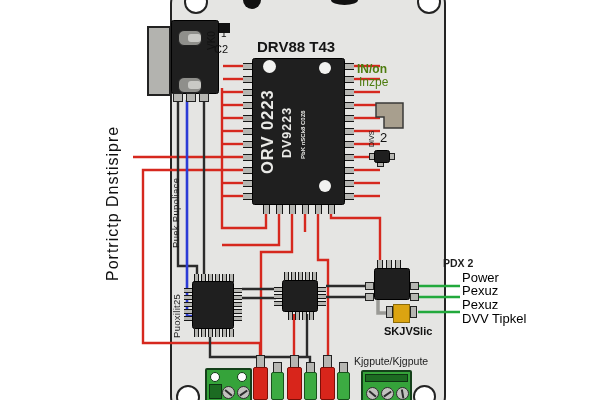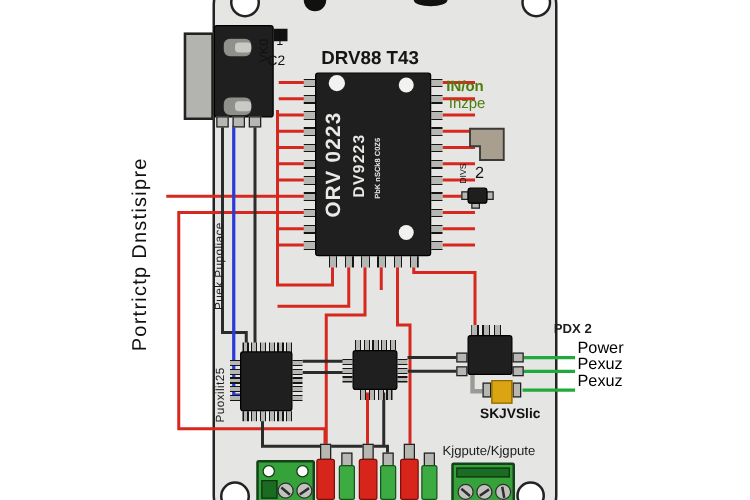--- a/index.html
+++ b/index.html
@@ -188,20 +188,21 @@
   <div class="abs pad" style="left:410px;top:293px;width:9px;height:8px;"></div>
   <div class="abs chipbody" style="left:374px;top:268px;width:36px;height:32px;"></div>
   <div class="abs pad" style="left:386px;top:306px;width:7px;height:12px;"></div>
   <div class="abs pad" style="left:410px;top:306px;width:7px;height:12px;"></div>
   <div class="abs yellow" style="left:393px;top:304px;width:17px;height:19px;"></div>
   <div class="abs" style="left:384px;top:325px;font-size:11px;font-weight:bold;">SKJVSlic</div>
 
   <div class="abs out-label" style="left:462px;top:270px;">Power</div>
   <div class="abs out-label" style="left:462px;top:283px;">Pexuz</div>
   <div class="abs out-label" style="left:462px;top:297px;">Pexuz</div>
+  <div class="abs out-label" style="left:462px;top:311px;">DVV Tipkel</div>
 
   <div class="abs cap" style="left:256px;top:355px;width:9px;height:13px;"></div>
   <div class="abs comp-red" style="left:253px;top:367px;width:15px;height:33px;"></div>
   <div class="abs cap" style="left:273px;top:362px;width:9px;height:11px;"></div>
   <div class="abs comp-grn" style="left:271px;top:372px;width:13px;height:28px;"></div>
   <div class="abs cap" style="left:290px;top:355px;width:9px;height:13px;"></div>
   <div class="abs comp-red" style="left:287px;top:367px;width:15px;height:33px;"></div>
   <div class="abs cap" style="left:306px;top:362px;width:9px;height:11px;"></div>
   <div class="abs comp-grn" style="left:304px;top:372px;width:13px;height:28px;"></div>
   <div class="abs cap" style="left:323px;top:355px;width:9px;height:13px;"></div>

